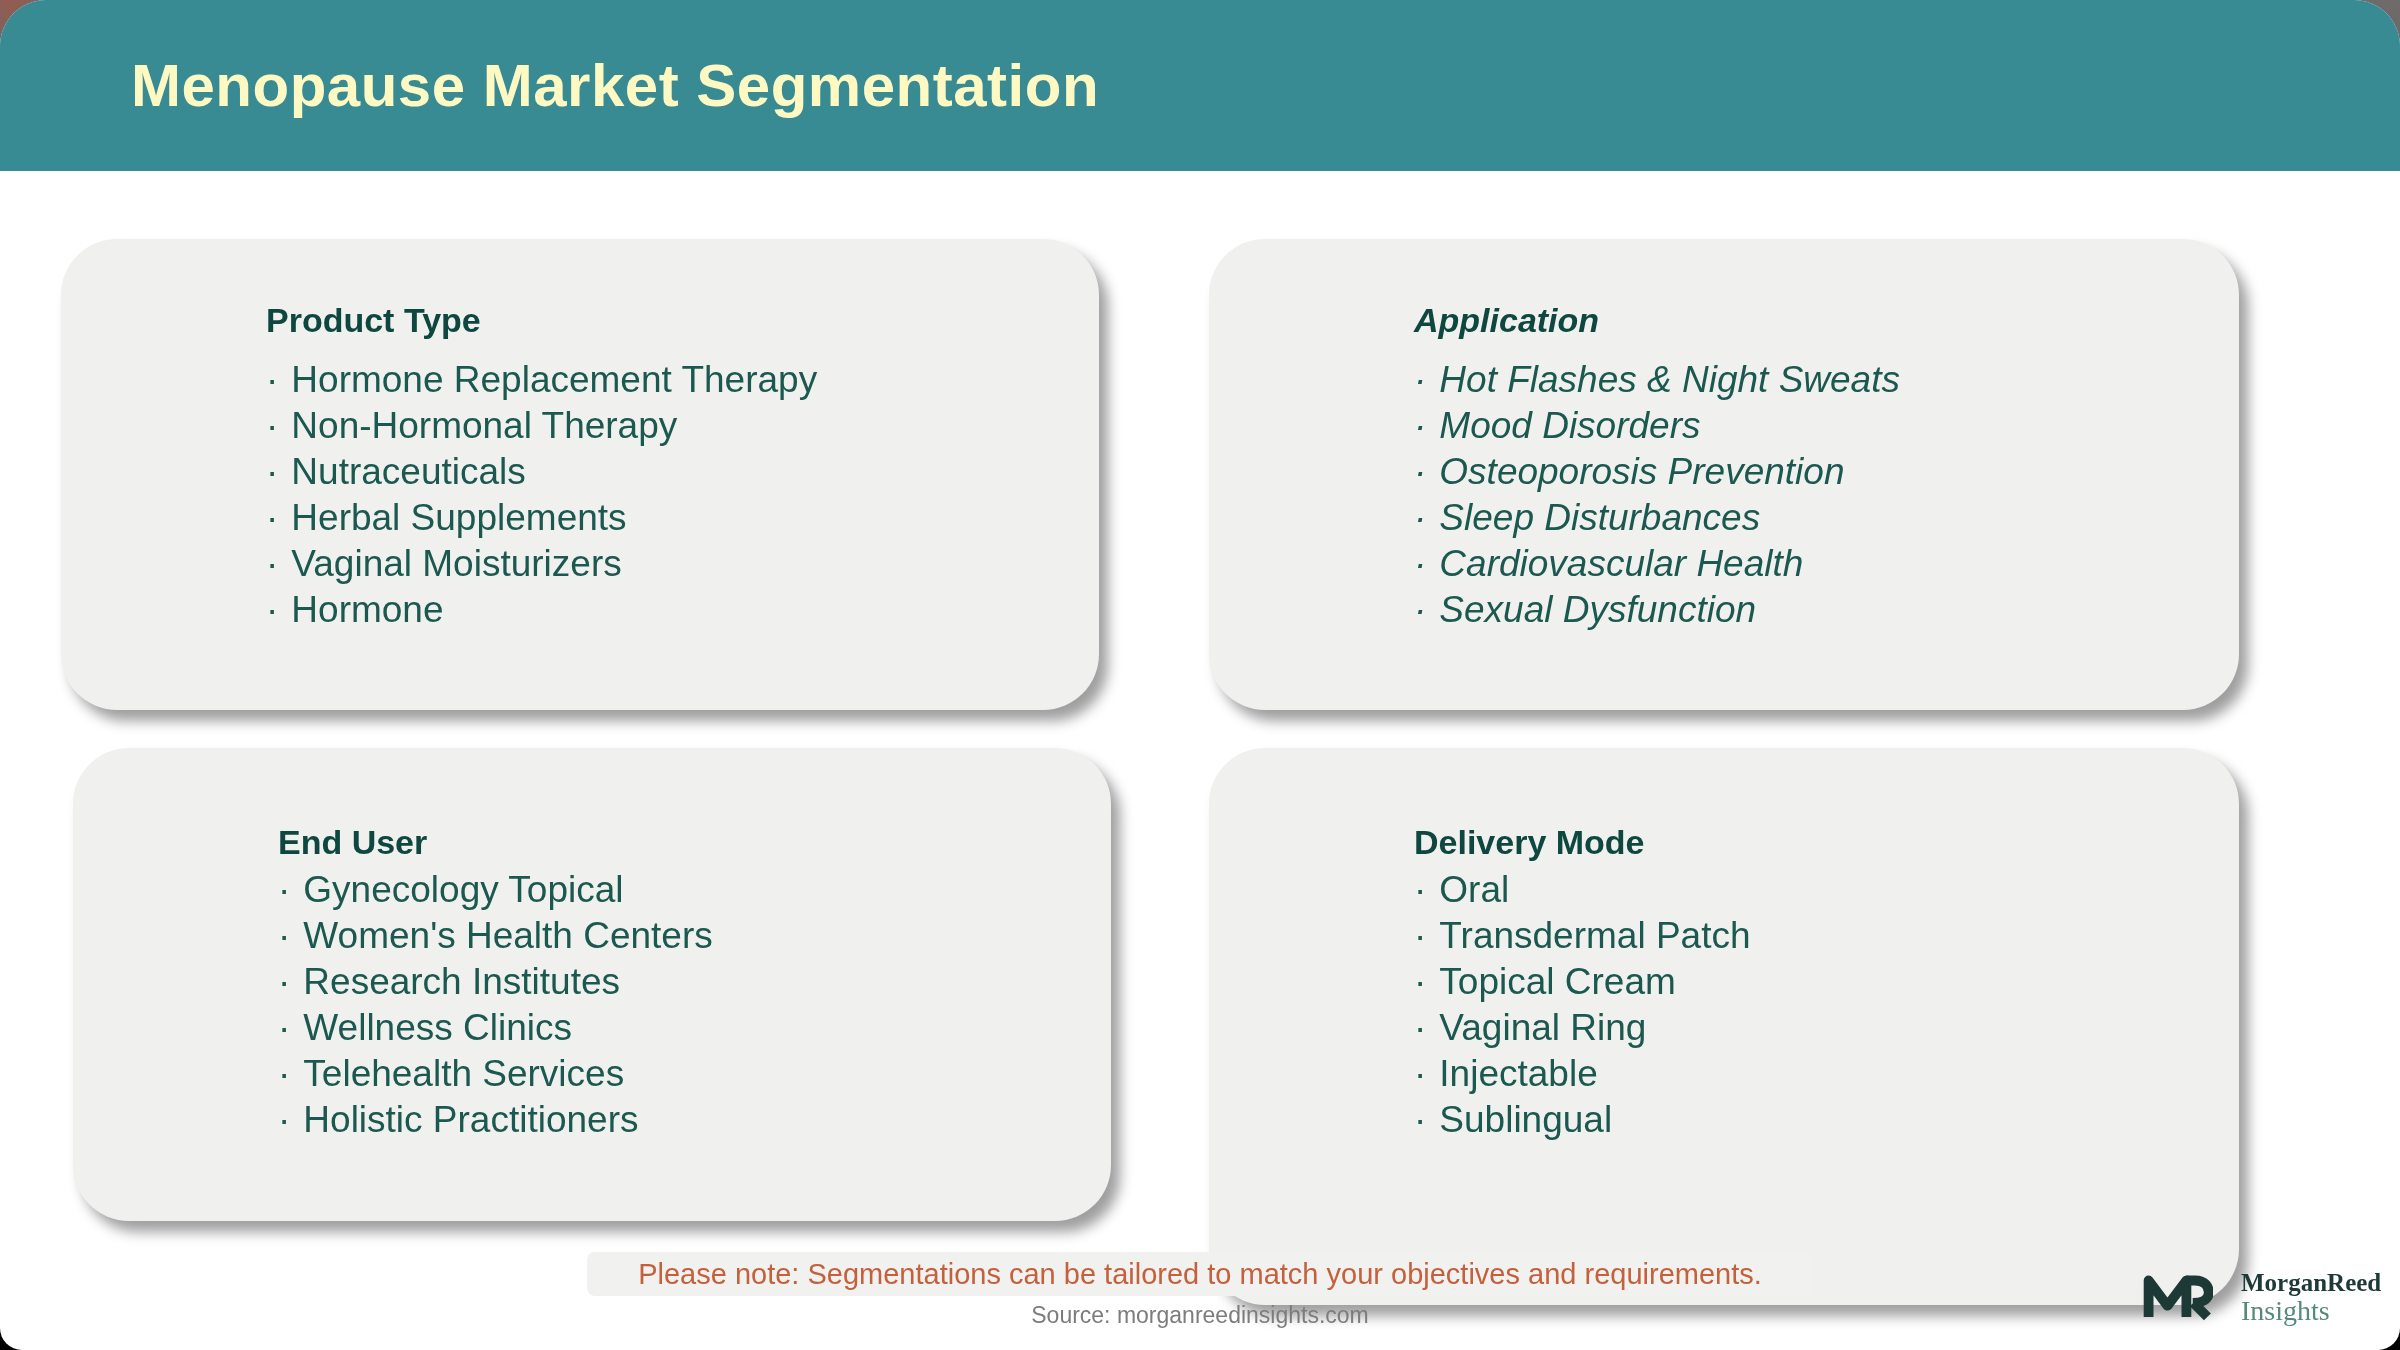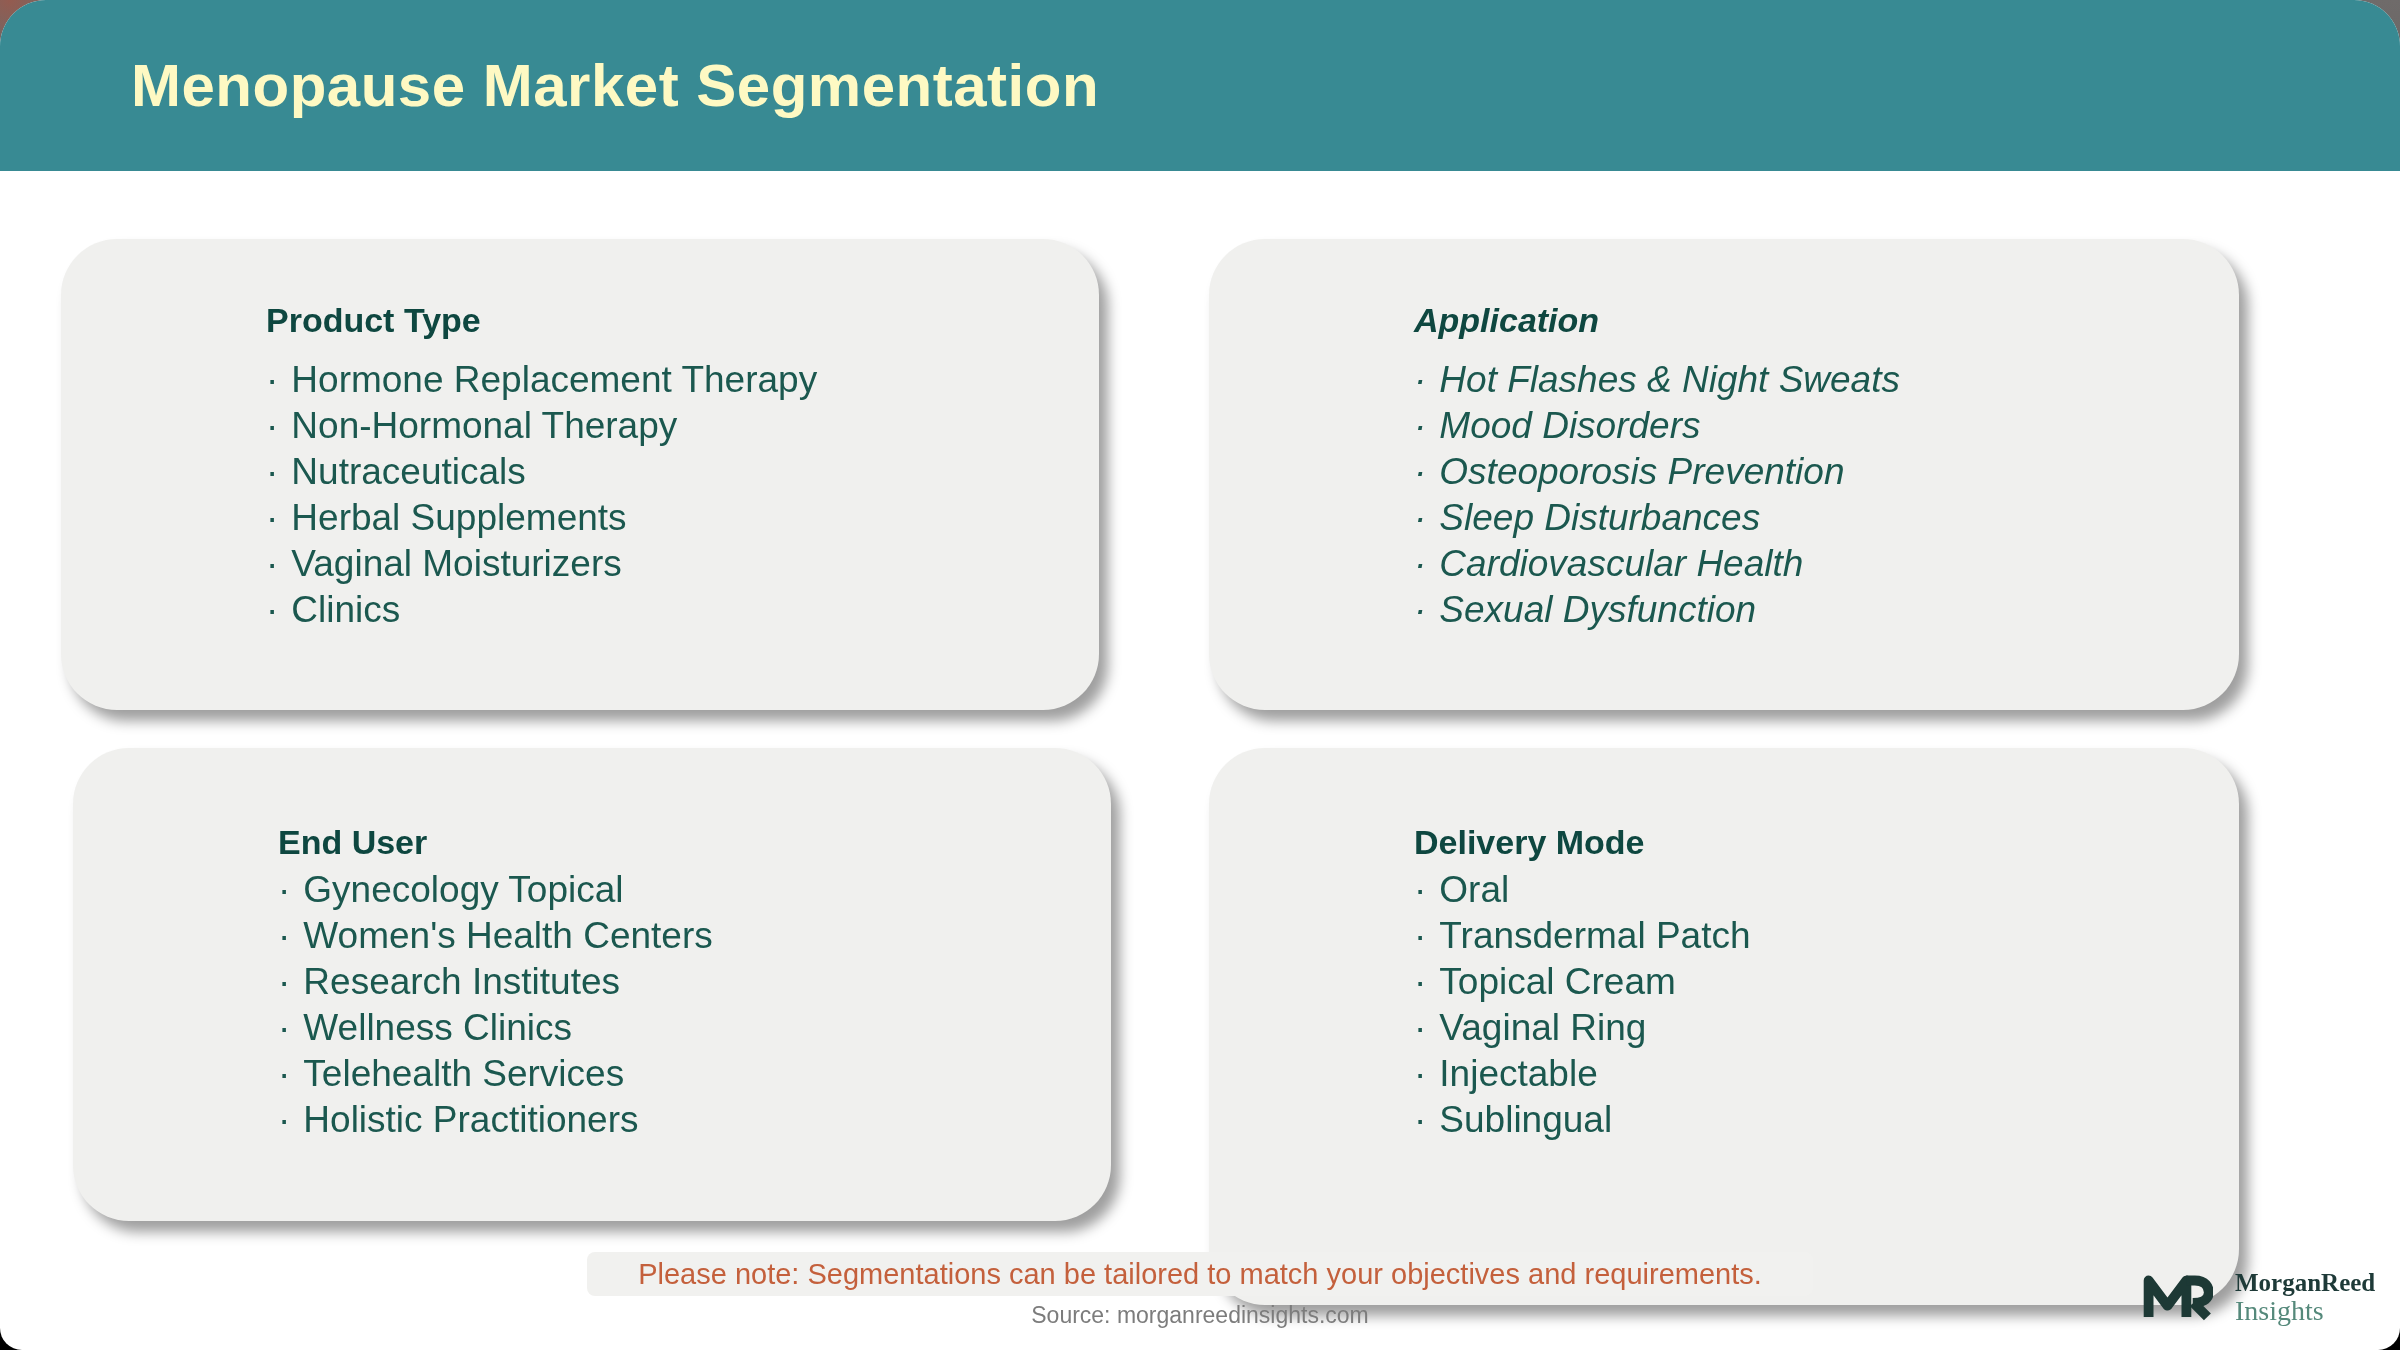--- a/index.html
+++ b/index.html
@@ -59,21 +59,21 @@
     display:flex;align-items:center;justify-content:center;
     font-size:29px;color:#c4603c;
   }
   .source{
     position:absolute;left:587px;top:1302px;width:1226px;
     text-align:center;font-size:23px;color:#7c7c7c;
   }
   
   .logo{
     position:absolute;left:2143px;top:1270px;
-    display:flex;align-items:center;gap:22px;
+    display:flex;align-items:center;gap:28px;
   }
   .logo svg{display:block;}
   .logo-text{
     font-family:"Liberation Serif", serif;
     line-height:1.05;white-space:nowrap;
   }
   .logo-name{font-size:25px;font-weight:700;color:#1e3a38;display:block;}
   .logo-sub{font-size:28px;font-weight:400;color:#55897b;display:block;}
 </style>
 </head>
@@ -86,21 +86,21 @@
   </header>
 
   <section class="card card-1 row-top">
     <h2>Product Type</h2>
     <ul>
         <li>Hormone Replacement Therapy</li>
         <li>Non-Hormonal Therapy</li>
         <li>Nutraceuticals</li>
         <li>Herbal Supplements</li>
         <li>Vaginal Moisturizers</li>
-        <li>Clinics</li>
+        <li>Hormone</li>
       </ul>
   </section>
 
   <section class="card card-2 row-top">
     <h2>Application</h2>
     <ul>
         <li>Hot Flashes &amp; Night Sweats</li>
         <li>Mood Disorders</li>
         <li>Osteoporosis Prevention</li>
         <li>Sleep Disturbances</li>

